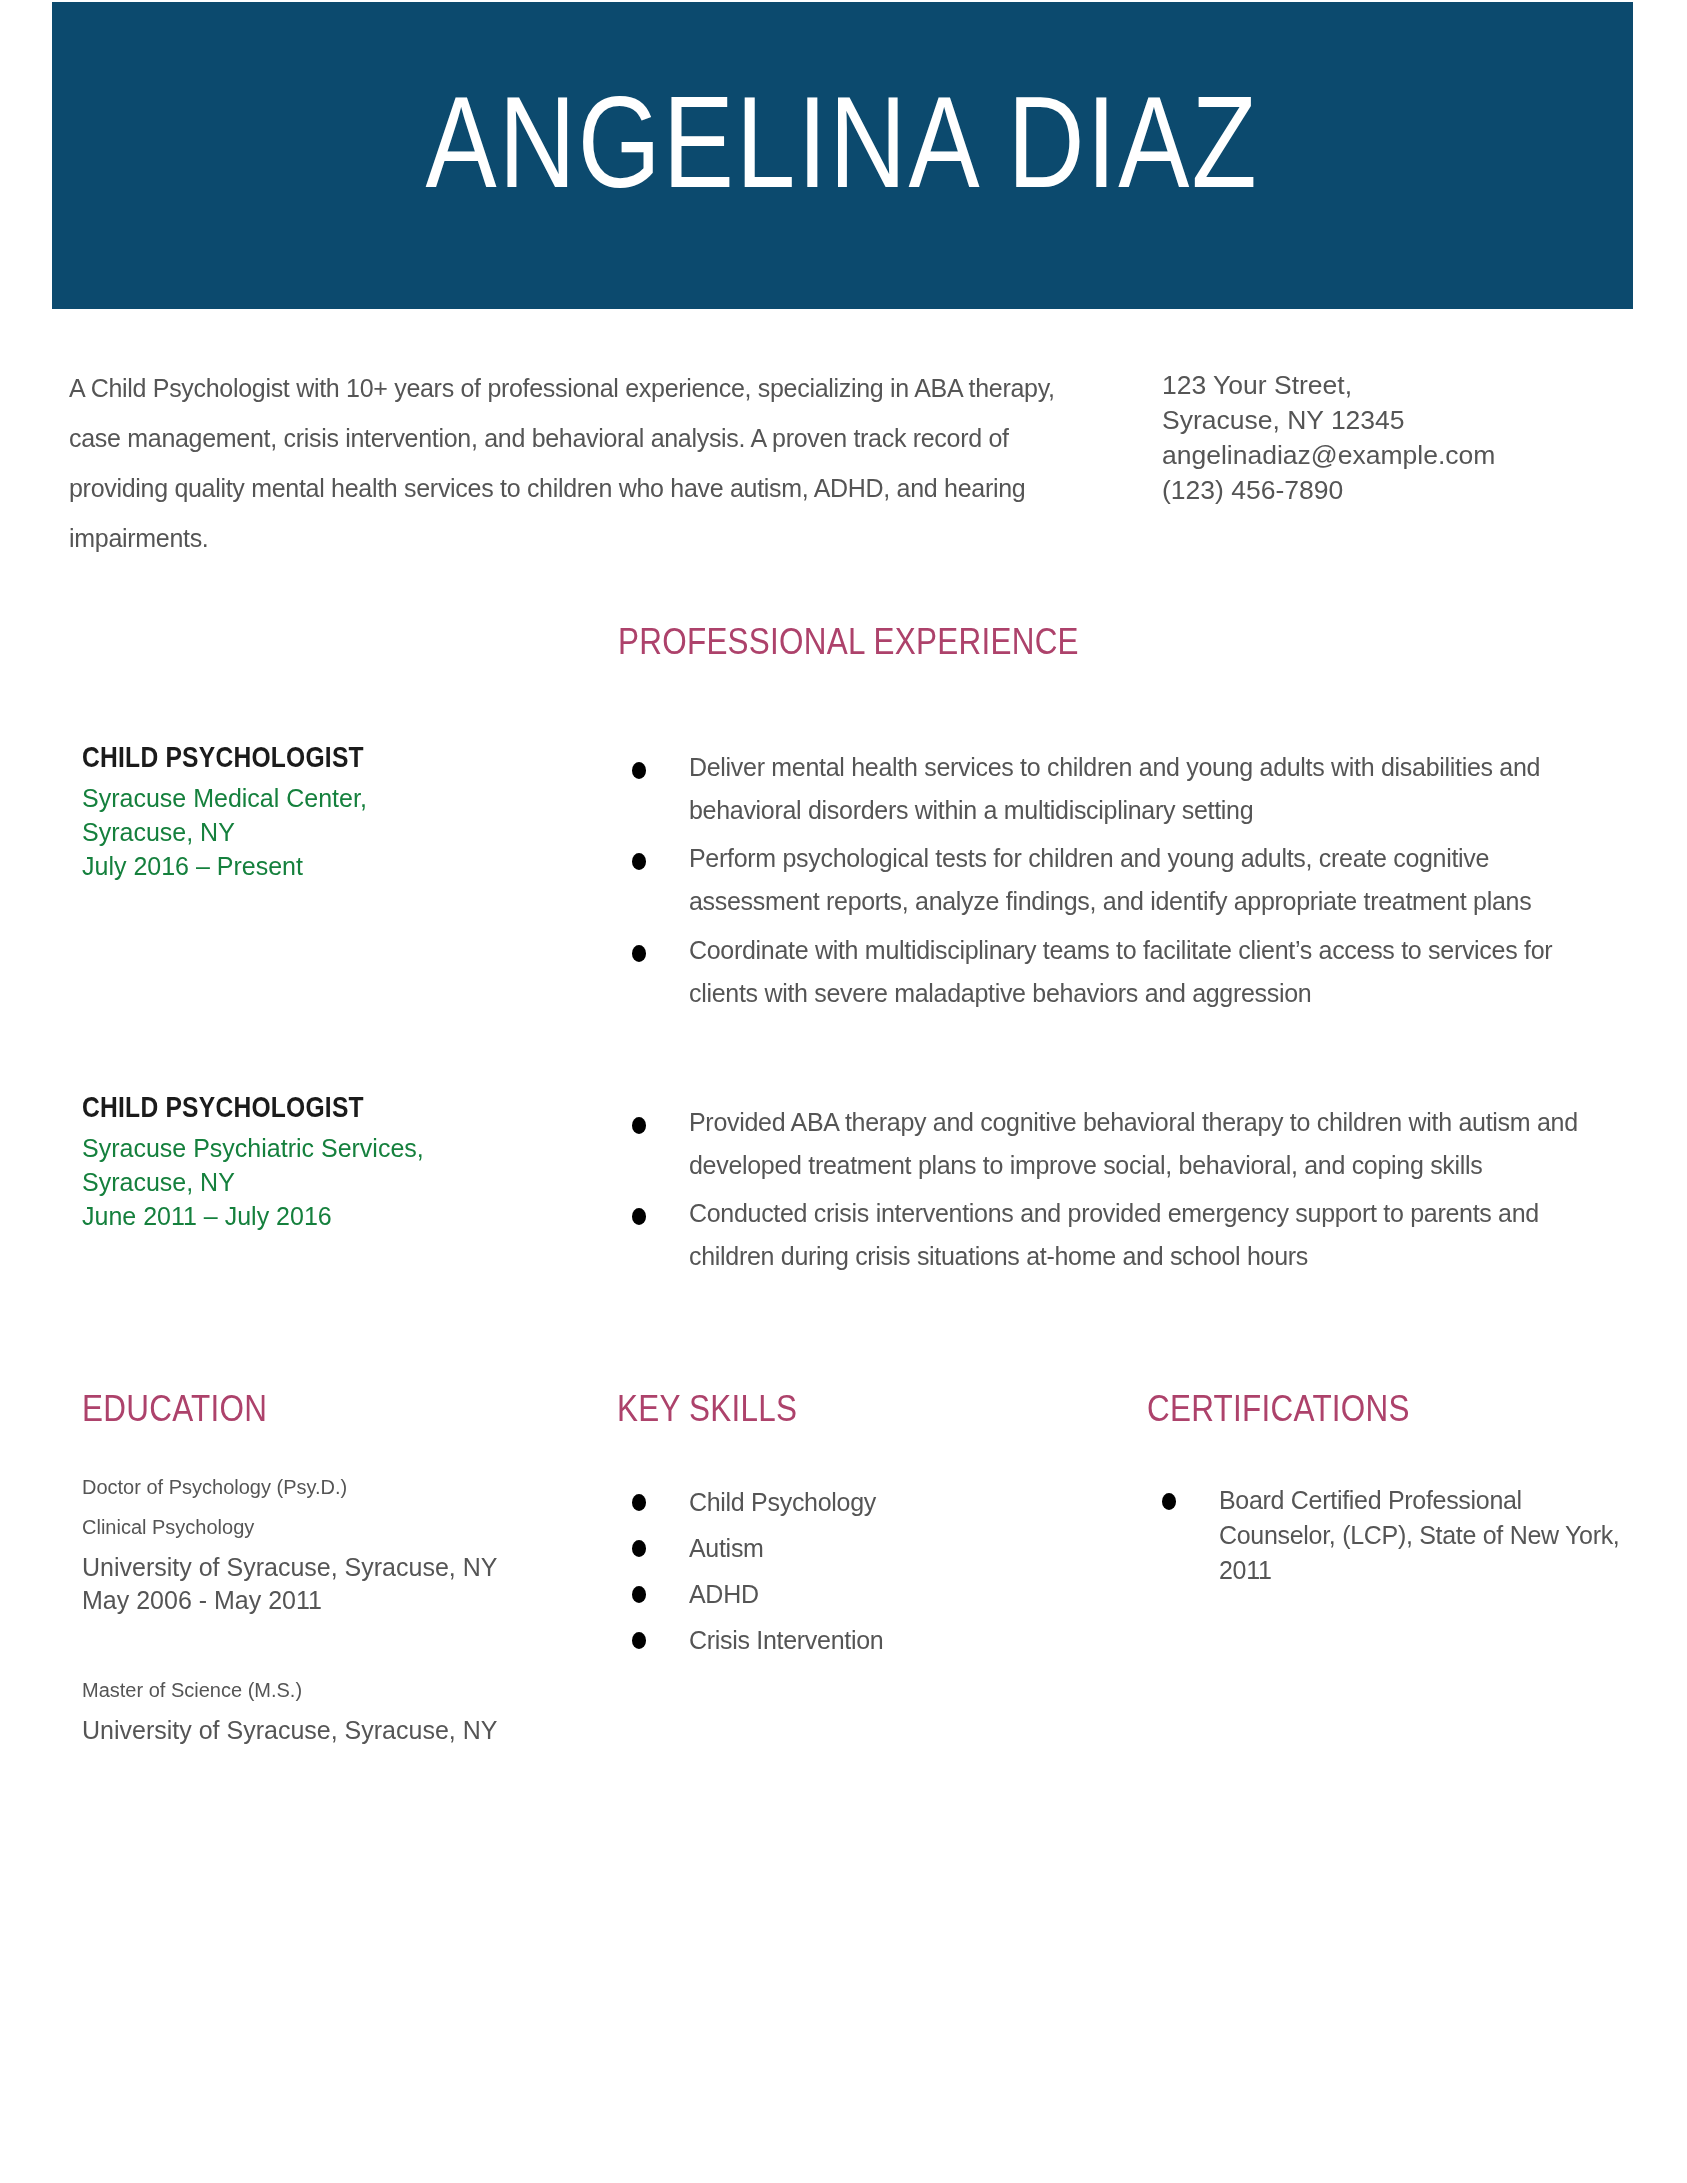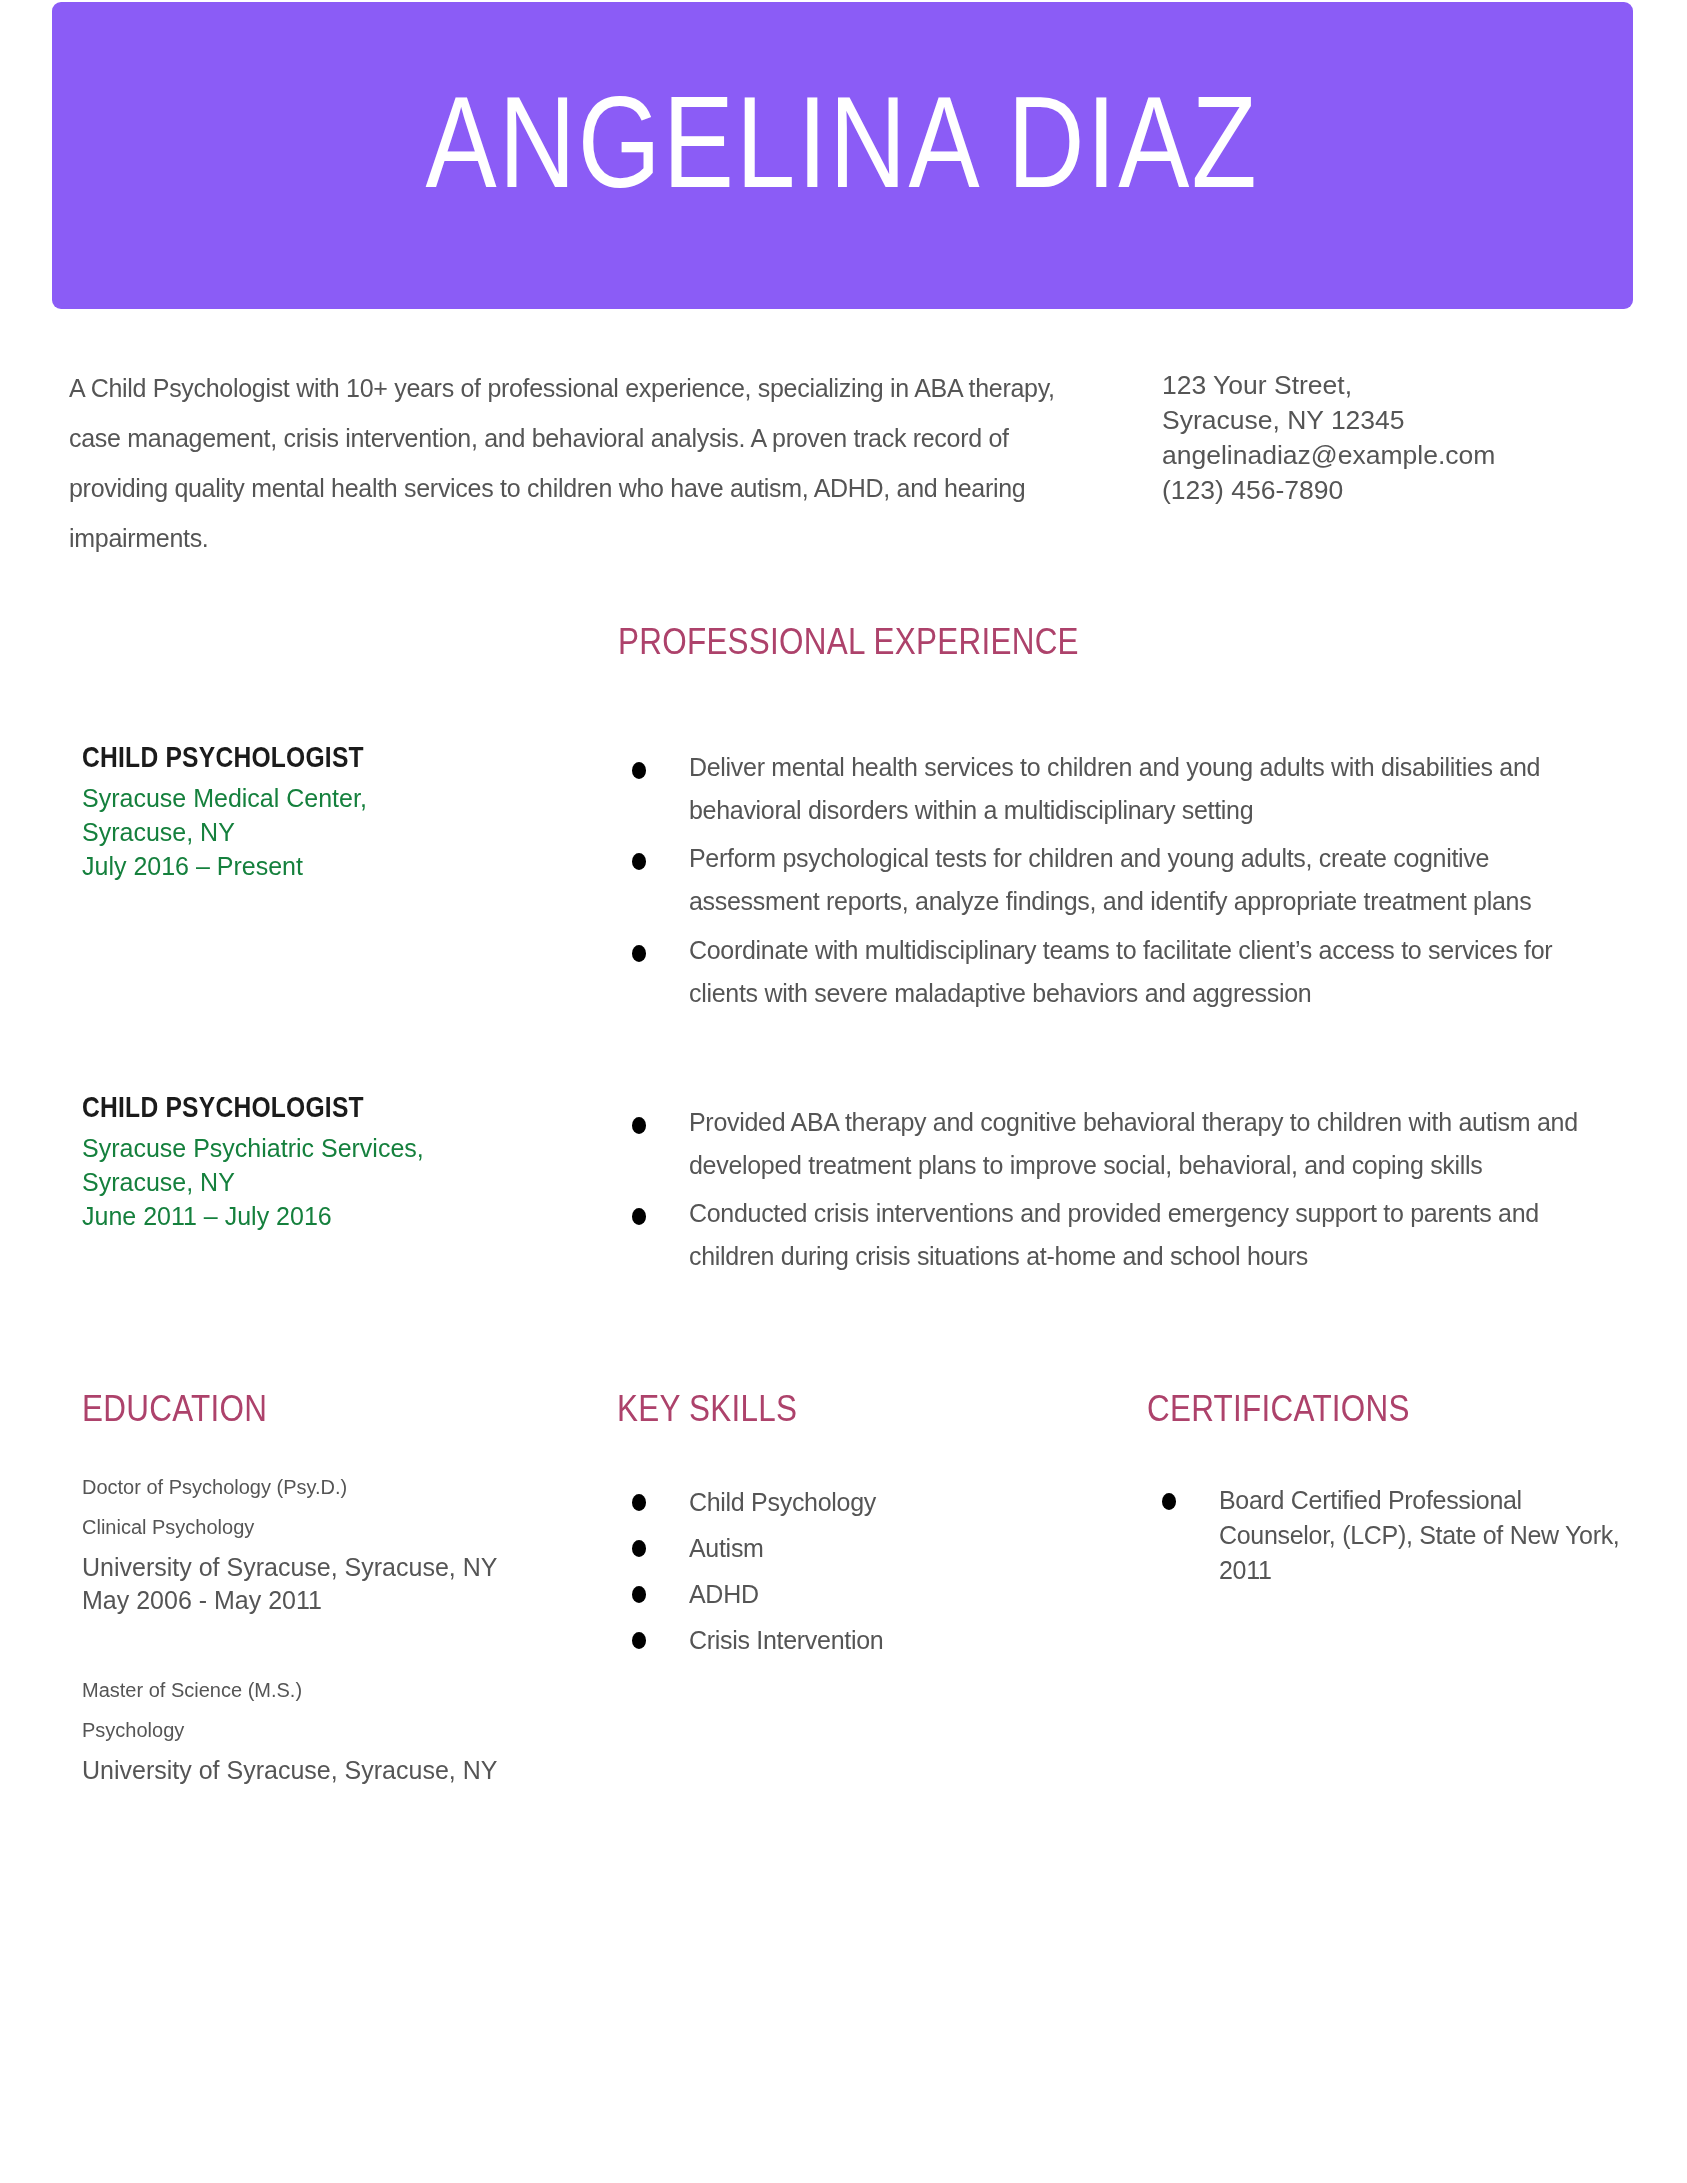--- a/index.html
+++ b/index.html
@@ -1,20 +1,20 @@
 <!DOCTYPE html>
 <html style="font-size:10.6px"><head>
 <meta charset="utf-8">
 <style>
   html, body { margin: 0; padding: 0; background: #ffffff; }
   body { width: 1687px; height: 2183px; position: relative; overflow: hidden;
          font-family: "Liberation Sans", "DejaVu Sans", sans-serif; color: #4a4a4a; }
 
   .header-band { position: absolute; left: 52px; top: 2px; width: 1581px; height: 307px;
-                 background: #8b5cf6; display: flex; align-items: center; justify-content: center; border-radius: 9px; }
+                 background: #0c4a6e; display: flex; align-items: center; justify-content: center; }
   .header-name { color: #ffffff; font-family: "Liberation Sans", sans-serif; font-size: 130px;
                  letter-spacing: 2.6px; font-weight: 400; transform: scaleX(0.82);
                  margin-top: -26.5px; white-space: nowrap; }
 
   .summary { position: absolute; left: 69px; top: 363px; width: 1045px;
              font-size: 25px; line-height: 50px; color: #555; letter-spacing: -0.3px; }
 
   .contact { position: absolute; left: 1162px; top: 368px; width: 463px;
              font-size: 26.5px; line-height: 35px; color: #555; }
   .contact div { white-space: nowrap; }
@@ -91,21 +91,20 @@
 
 <div class="section-title" style="left:82px; top:1388px;">EDUCATION</div>
 <div class="edu" style="top:1467px;">
   <div class="edu-degree">Doctor of Psychology (Psy.D.)</div>
   <div class="edu-degree">Clinical Psychology</div>
   <div class="edu-line" style="margin-top:4px;">University of Syracuse, Syracuse, NY</div>
   <div class="edu-line">May 2006 - May 2011</div>
 </div>
 <div class="edu" style="top:1670px;">
   <div class="edu-degree">Master of Science (M.S.)</div>
-  <div class="edu-degree">Psychology</div>
   <div class="edu-line" style="margin-top:4px;">University of Syracuse, Syracuse, NY</div>
 </div>
 
 <div class="section-title" style="left:617px; top:1388px;">KEY SKILLS</div>
 <ul class="bullets skills" style="left:621px; top:1471px; width:463px;">
   <li><span class="dot"></span><span>Child Psychology</span></li>
   <li><span class="dot"></span><span>Autism</span></li>
   <li><span class="dot"></span><span>ADHD</span></li>
   <li><span class="dot"></span><span>Crisis Intervention</span></li>
 </ul>

